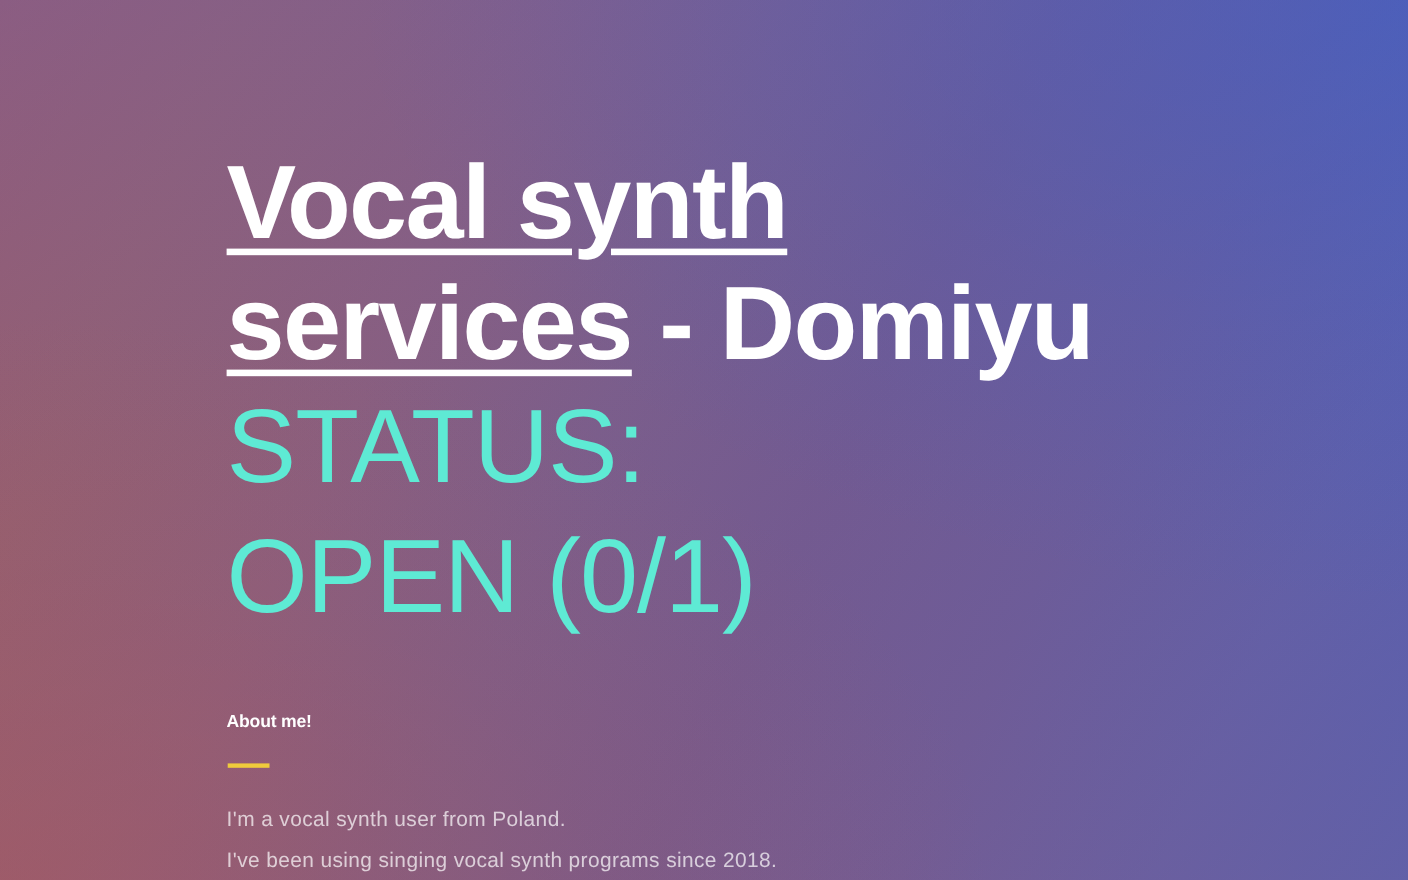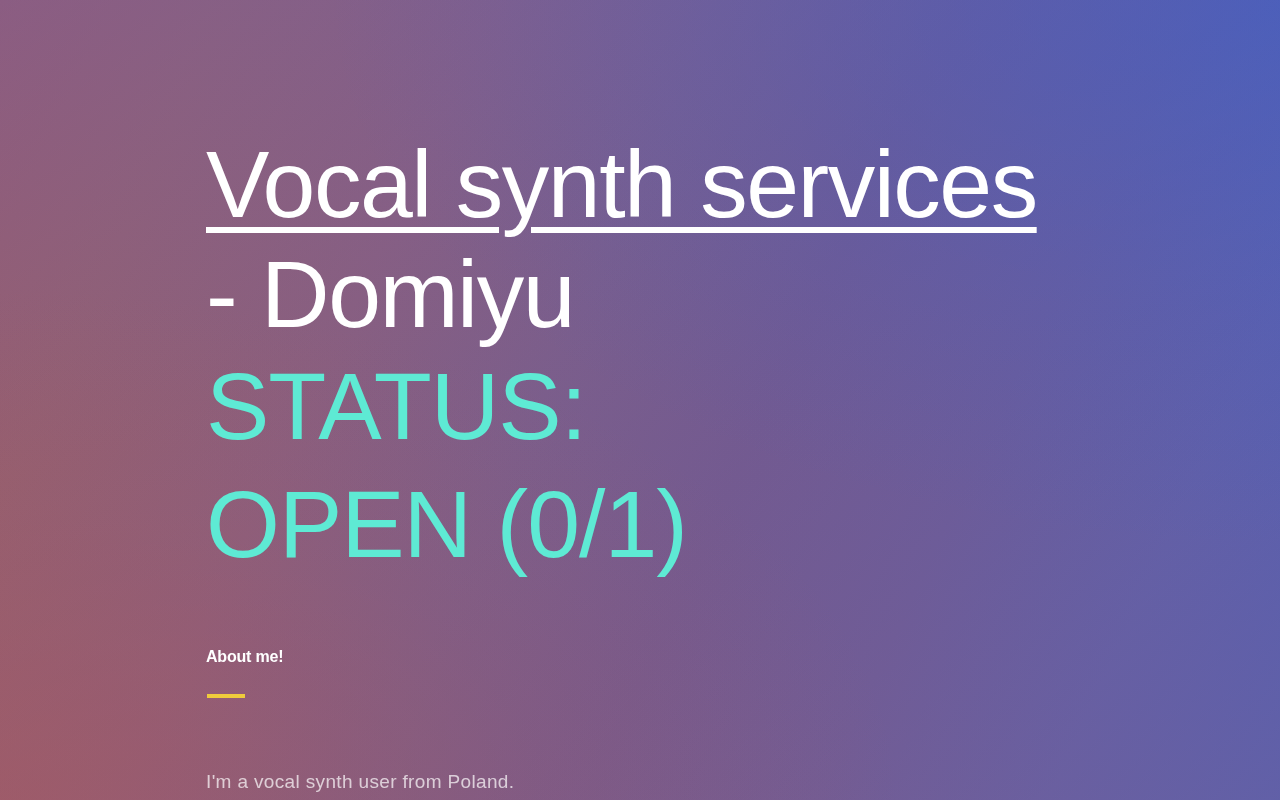--- a/index.html
+++ b/index.html
@@ -80,21 +80,21 @@
     height:800px;
   }
 
   
   .hero-title {
     position:absolute;
     top:129px;
     left:0;
     width:880px;
     font-family:"Liberation Sans", sans-serif;
-    font-weight:400;
+    font-weight:700;
     font-size:95px;
     line-height:110px;
     letter-spacing:-1.5px;
     color:#ffffff;
     white-space:normal;
   }
   .hero-title .underlined {
     text-decoration:underline;
     text-decoration-thickness:6px;
     text-underline-offset:10px;
@@ -135,21 +135,21 @@
     top:694px;
     width:38px;
     height:4px;
     background:#efcb3c;
     border-radius:0;
   }
 
   .about-body {
     position:absolute;
     left:0;
-    top:763px;
+    top:727px;
     width:760px;
     font-family:"Liberation Sans", sans-serif;
     font-weight:300;
     font-size:19px;
     line-height:37px;
     letter-spacing:0.35px;
     color:rgba(255,255,255,0.70);
   }
   .about-body p { white-space:nowrap; }
 </style>
@@ -167,15 +167,16 @@
   <div class="status-line" id="status-label">STATUS:</div>
 
   <div class="status-line" id="status-value">OPEN (0/1)</div>
 
   <h2 class="about-heading">About me!</h2>
 
   <div class="about-divider"></div>
 
   <div class="about-body">
     <p>I'm a vocal synth user from Poland.</p>
+    <p>I've been using singing vocal synth programs since 2018.</p>
   </div>
 
 </div>
 
 </body></html>

